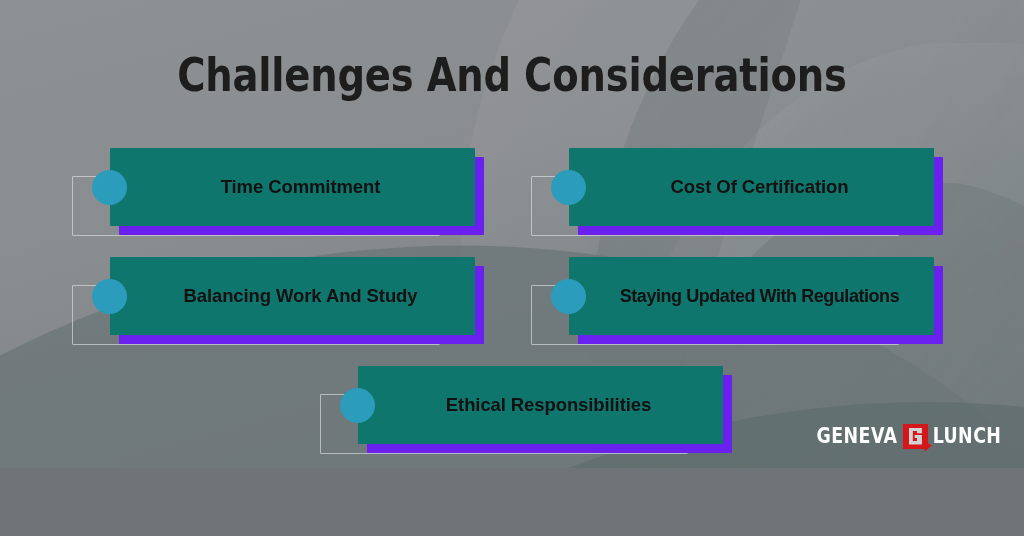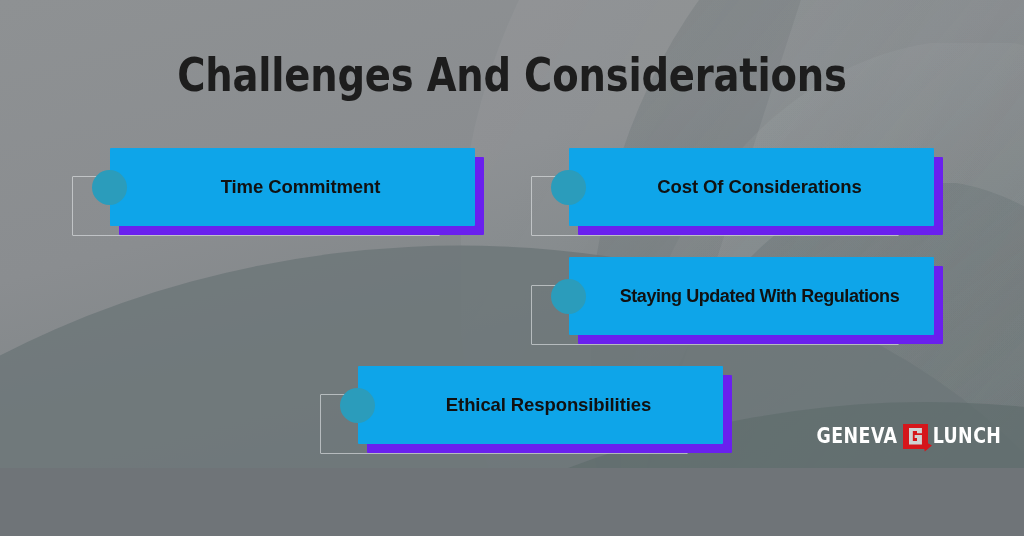--- a/index.html
+++ b/index.html
@@ -129,21 +129,21 @@
     height: 78px;
     background: #6A20EE;
     border-radius: 1px;
   }
   .card-body {
     position: absolute;
     left: 0;
     top: 0;
     width: 365px;
     height: 78px;
-    background: #0ea5e9;
+    background: #0f766e;
     border-radius: 1px;
     display: flex;
     align-items: center;
     justify-content: center;
     box-sizing: border-box;
     padding: 0 14px 0 30px;
   }
   .card-dot {
     position: absolute;
     left: -18px;
@@ -240,25 +240,33 @@
     <div class="card-body">
       <span class="card-label">Time Commitment</span>
     </div>
     <div class="card-dot"></div>
   </div>
 
   <div class="card-wrap" id="card-1">
     <div class="card-outline"></div>
     <div class="card-shadow"></div>
     <div class="card-body">
-      <span class="card-label">Cost Of Considerations</span>
-    </div>
-    <div class="card-dot"></div>
-  </div>
-
+      <span class="card-label">Cost Of Certification</span>
+    </div>
+    <div class="card-dot"></div>
+  </div>
+
+  <div class="card-wrap" id="card-2">
+    <div class="card-outline"></div>
+    <div class="card-shadow"></div>
+    <div class="card-body">
+      <span class="card-label">Balancing Work And Study</span>
+    </div>
+    <div class="card-dot"></div>
+  </div>
 
   <div class="card-wrap" id="card-4">
     <div class="card-outline"></div>
     <div class="card-shadow"></div>
     <div class="card-body">
       <span class="card-label">Ethical Responsibilities</span>
     </div>
     <div class="card-dot"></div>
   </div>
 

